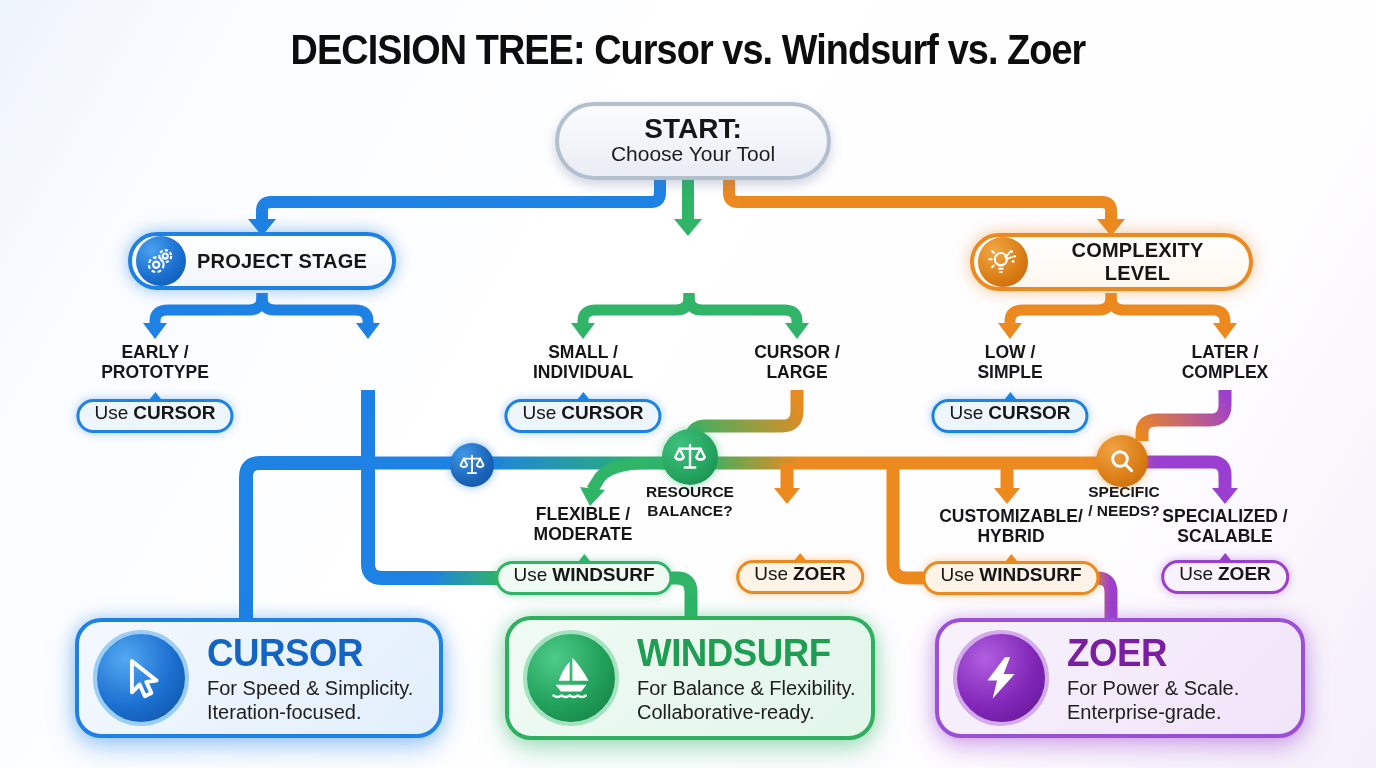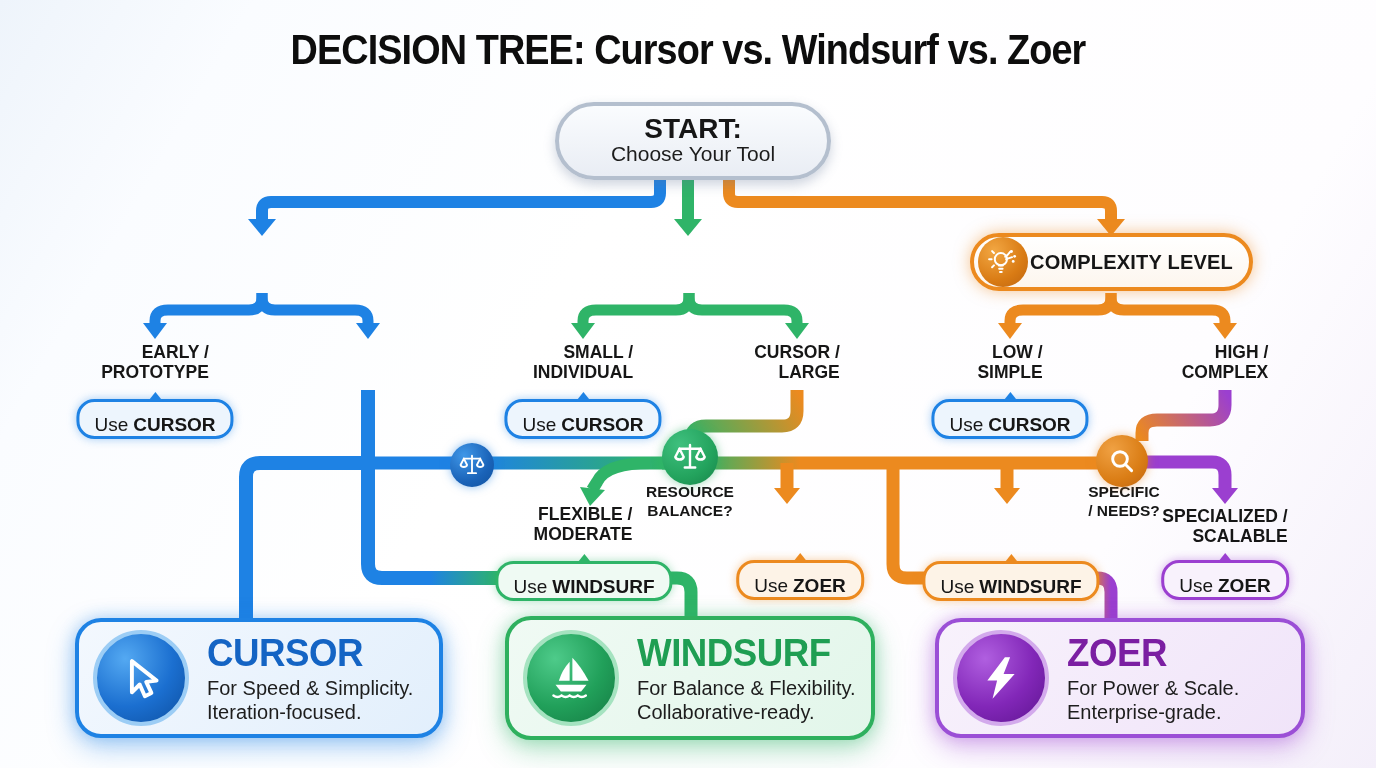--- a/index.html
+++ b/index.html
@@ -24,31 +24,31 @@
   .start-l2{font-size:21px;font-weight:400;line-height:24px;color:#1c1c1c;}
   
   .cat-node{
     height:58px;border-radius:34px;display:flex;align-items:center;z-index:3;
     background:linear-gradient(#ffffff,#f2f6fb);padding:0 14px 0 4px;box-sizing:border-box;
   }
   .cat-label{flex:1;text-align:center;font-size:20px;font-weight:800;letter-spacing:.2px;}
   .cat-icon{width:50px;height:50px;border-radius:50%;display:flex;align-items:center;justify-content:center;flex:0 0 auto;}
   .node-blue{border:4px solid #1e82e4;box-shadow:0 0 16px rgba(30,130,228,.5);}
   .node-green{border:4px solid #3cba70;box-shadow:0 0 16px rgba(47,180,104,.5);background:linear-gradient(#ffffff,#f1faf4);}
-  .node-orange{border:4px solid #ec8a1f;box-shadow:0 0 16px rgba(236,138,31,.5);background:linear-gradient(#ffffff,#fdf6ee);}
+  .node-orange{border:4px solid #ec8a1f;box-shadow:0 0 16px rgba(236,138,31,.5);background:linear-gradient(#ffffff,#fdf6ee);gap:12px;}
   .cat-icon-blue{background:radial-gradient(circle at 32% 28%,#4aa0ef,#1b6fd0 55%,#0f55a8);}
   .cat-icon-green{background:radial-gradient(circle at 32% 28%,#45c584,#1f9e57 60%,#157a42);}
   .cat-icon-orange{background:radial-gradient(circle at 32% 28%,#f2a743,#d97b14 60%,#bd6410);}
   
-  .branch-label{transform:translateX(-50%);text-align:right;font-size:17.5px;font-weight:800;line-height:20px;white-space:nowrap;z-index:3;}
+  .branch-label{transform:translateX(-50%);text-align:center;font-size:17.5px;font-weight:800;line-height:20px;white-space:nowrap;z-index:3;}
   .decision-label{transform:translateX(-50%);text-align:center;font-size:15.5px;font-weight:800;line-height:19px;white-space:nowrap;z-index:3;}
   
   .pill{
-    transform:translateX(-50%);height:40px;border-radius:18px;padding:0 15px;
-    display:flex;align-items:flex-end;white-space:nowrap;z-index:3;font-size:19px;box-sizing:border-box;
+    transform:translateX(-50%);height:34px;border-radius:18px;padding:0 15px;
+    display:flex;align-items:flex-start;white-space:nowrap;z-index:3;font-size:19px;box-sizing:border-box;
   }
   .pill b{font-weight:800;margin-left:5px;}
   .pill::before{content:"";position:absolute;top:-10px;left:50%;margin-left:-8px;
     border-left:8px solid transparent;border-right:8px solid transparent;border-bottom:10px solid var(--pc);}
   .pill-blue{--pc:#1e82e4;border:3px solid #1e82e4;background:#edf5fd;box-shadow:0 0 10px rgba(30,130,228,.4);}
   .pill-green{--pc:#2fb468;border:3px solid #2fb468;background:#effaf3;box-shadow:0 0 10px rgba(47,180,104,.4);}
   .pill-orange{--pc:#ec8a1f;border:3px solid #ec8a1f;background:#fdf3e7;box-shadow:0 0 10px rgba(236,138,31,.4);}
   .pill-purple{--pc:#9b3fd0;border:3px solid #9b3fd0;background:#f8f2fc;box-shadow:0 0 10px rgba(155,63,208,.4);}
   
   .mini-circle{border-radius:50%;display:flex;align-items:center;justify-content:center;z-index:3;}
@@ -146,20 +146,31 @@
     <path d="M1086 578 H1097 Q1111 578 1111 592 V618" stroke="url(#g-orangepurple)" stroke-width="13" fill="none"></path>
   </svg>
 
   <div class="abs title">DECISION TREE: Cursor vs. Windsurf vs. Zoer</div>
 
   <div class="abs start-node">
     <div class="start-l1">START:</div>
     <div class="start-l2">Choose Your Tool</div>
   </div>
 
+  <div class="abs cat-node node-blue" style="left:128px;top:232px;width:268px;">
+    <div class="cat-icon cat-icon-blue">
+      <svg width="34" height="34" viewBox="0 0 24 24" fill="none" stroke="#fff" stroke-width="1.5">
+        <circle cx="15" cy="8.5" r="4.2" stroke-dasharray="2.3 1.5"></circle>
+          <circle cx="15" cy="8.5" r="1.8"></circle>
+        <circle cx="8.6" cy="14.6" r="5.2" stroke-dasharray="2.7 1.7"></circle>
+          <circle cx="8.6" cy="14.6" r="2.2"></circle>
+      </svg>
+    </div>
+    <div class="cat-label">PROJECT STAGE</div>
+  </div>
 
 
   <div class="abs cat-node node-orange" style="left:970px;top:233px;width:283px;">
     <div class="cat-icon cat-icon-orange">
       <svg width="34" height="34" viewBox="0 0 24 24" fill="none" stroke="#fff" stroke-width="1.4" stroke-linecap="round">
         <circle cx="10.5" cy="10" r="4.3"></circle>
         <path d="M9.1 14.4 h2.8 M9.3 16.8 h2.4 M9.9 19 h1.2"></path>
         <path d="M4 10 H2.2 M5.6 5.6 L4.3 4.3 M5.6 14.4 L4.3 15.7"></path>
         <path d="M13.6 8.2 c1.6-1 2.6-2.1 3.6-3.6 M14.2 10 l4.2-1.4"></path>
         <circle cx="18" cy="4.6" r="1" fill="#fff" stroke="none"></circle>
@@ -180,26 +191,30 @@
   </div>
   <div class="abs branch-label" style="left:797px;top:342px;">
     <div>CURSOR /</div>
       <div>LARGE</div>
   </div>
   <div class="abs branch-label" style="left:1010px;top:342px;">
     <div>LOW /</div>
       <div>SIMPLE</div>
   </div>
   <div class="abs branch-label" style="left:1225px;top:342px;">
-    <div>HIGH /</div>
+    <div>LATER /</div>
       <div>COMPLEX</div>
   </div>
   <div class="abs branch-label" style="left:583px;top:504px;">
     <div>FLEXIBLE /</div>
       <div>MODERATE</div>
+  </div>
+  <div class="abs branch-label" style="left:1011px;top:506px;">
+    <div>CUSTOMIZABLE/</div>
+      <div>HYBRID</div>
   </div>
   <div class="abs branch-label" style="left:1225px;top:506px;">
     <div>SPECIALIZED /</div>
       <div>SCALABLE</div>
   </div>
 
   <div class="abs decision-label" style="left:690px;top:482px;">
     <div>RESOURCE</div>
       <div>BALANCE?</div>
   </div>

